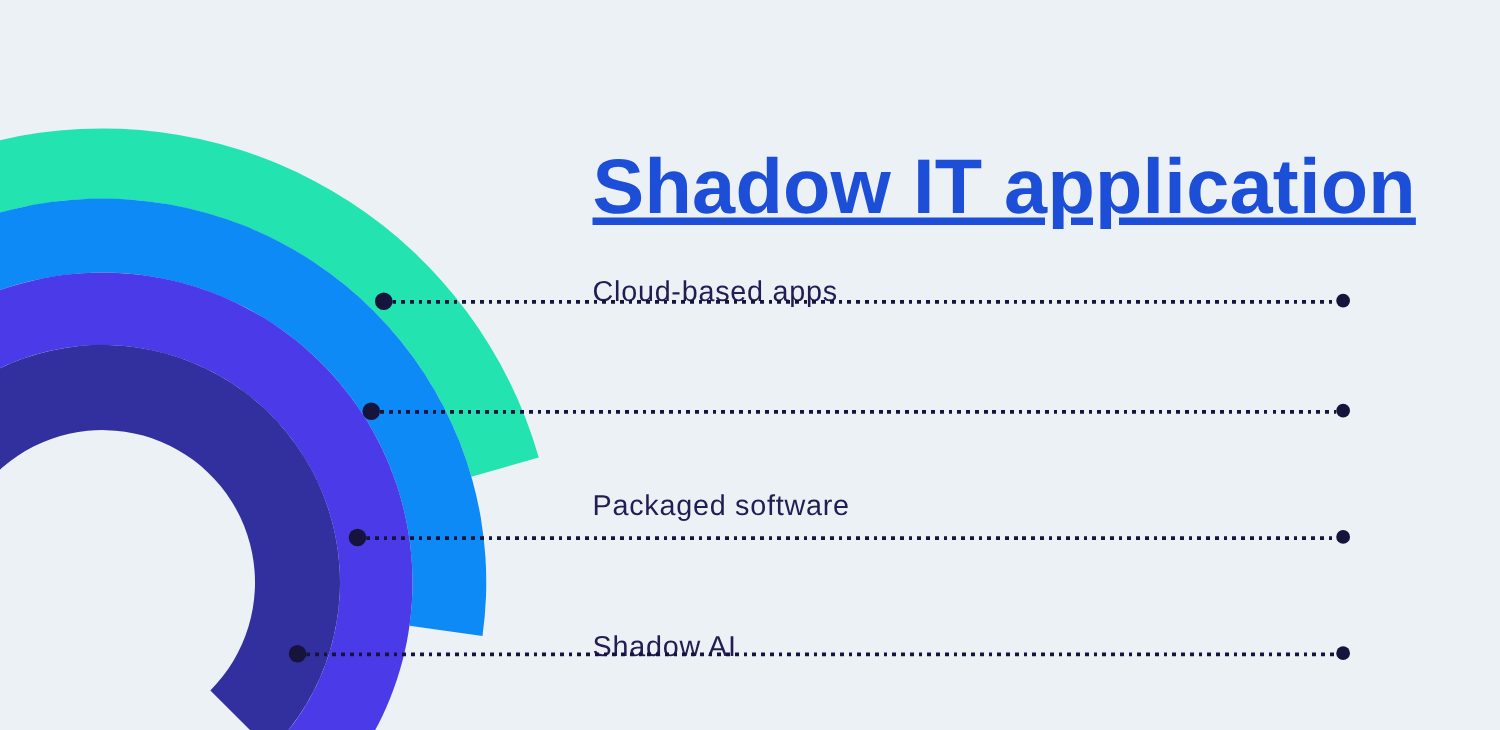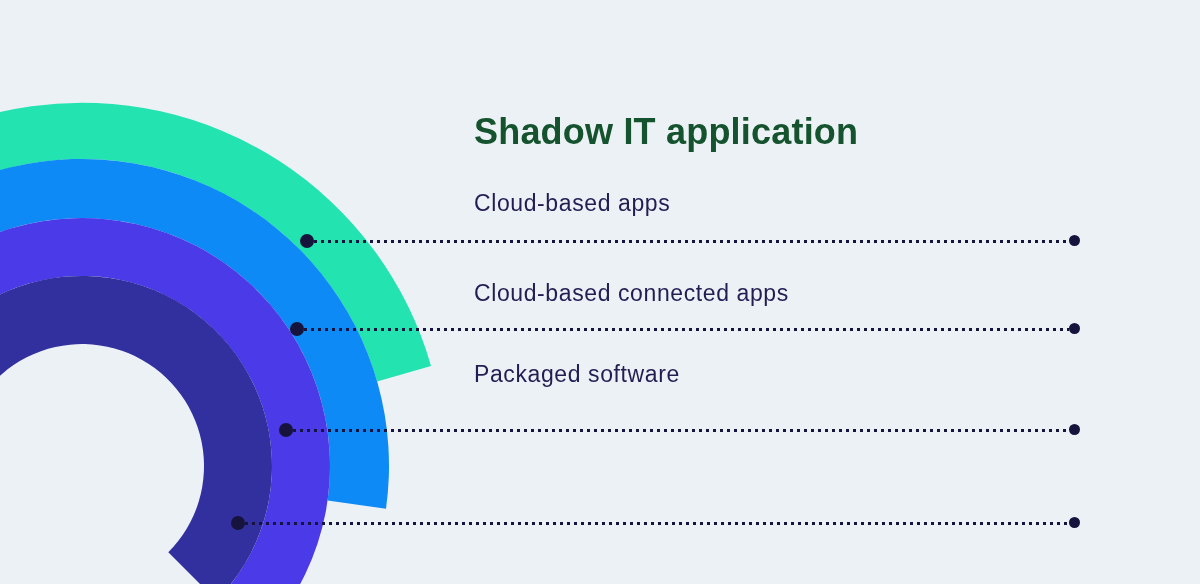--- a/index.html
+++ b/index.html
@@ -6,27 +6,27 @@
   .canvas{
     position:relative;
     width:1200px;height:584px;
     background:#ecf1f5;
     overflow:hidden;
     font-family:"Liberation Sans", sans-serif;
   }
   .arcs{position:absolute;left:0;top:0;}
   .page-title{
     position:absolute;left:474px;top:82px;
-    font-size:36px;line-height:52px;font-weight:700;
-    color:#14532d;letter-spacing:0.2px;
+    font-size:62px;line-height:52px;font-weight:700;
+    color:#1d4ed8;letter-spacing:0.2px;text-decoration:underline;
   }
   .callout-label{
     position:absolute;left:474px;
     font-size:23px;line-height:28px;font-weight:400;
-    color:#221d52;letter-spacing:0.6px;
+    color:#221d52;letter-spacing:0.6px;margin-top:30px;
   }
   .dline{
     position:absolute;height:3px;
     background:repeating-linear-gradient(to right,#16143c 0 3px,transparent 3px 7px);
   }
   .dot{position:absolute;border-radius:50%;background:#16143c;}
   .dot.start{width:14px;height:14px;}
   .dot.end{width:11px;height:11px;}
 </style>
 </head>
@@ -41,27 +41,27 @@
     <path d="M -108 466 A 190 190 0 1 1 216.3 600.3 L 168.3 552.3 A 122 122 0 1 0 -40 466 Z" fill="#32309e"></path>
   </svg>
 
   <h1 class="page-title">Shadow IT application</h1>
 
   <div class="callout-label" style="top:189px">Cloud-based apps</div>
   <span class="dot start" style="left:300px;top:234px"></span>
   <div class="dline" style="left:314px;top:240px;width:755px"></div>
   <span class="dot end" style="left:1069px;top:235px"></span>
 
-  <div class="callout-label" style="top:279px">Cloud-based connected apps</div>
   <span class="dot start" style="left:290px;top:322px"></span>
   <div class="dline" style="left:304px;top:328px;width:765px"></div>
   <span class="dot end" style="left:1069px;top:323px"></span>
 
   <div class="callout-label" style="top:360px">Packaged software</div>
   <span class="dot start" style="left:279px;top:423px"></span>
   <div class="dline" style="left:293px;top:429px;width:776px"></div>
   <span class="dot end" style="left:1069px;top:424px"></span>
 
+  <div class="callout-label" style="top:473px">Shadow AI</div>
   <span class="dot start" style="left:231px;top:516px"></span>
   <div class="dline" style="left:245px;top:522px;width:824px"></div>
   <span class="dot end" style="left:1069px;top:517px"></span>
 
 </div>
 
 </body></html>

